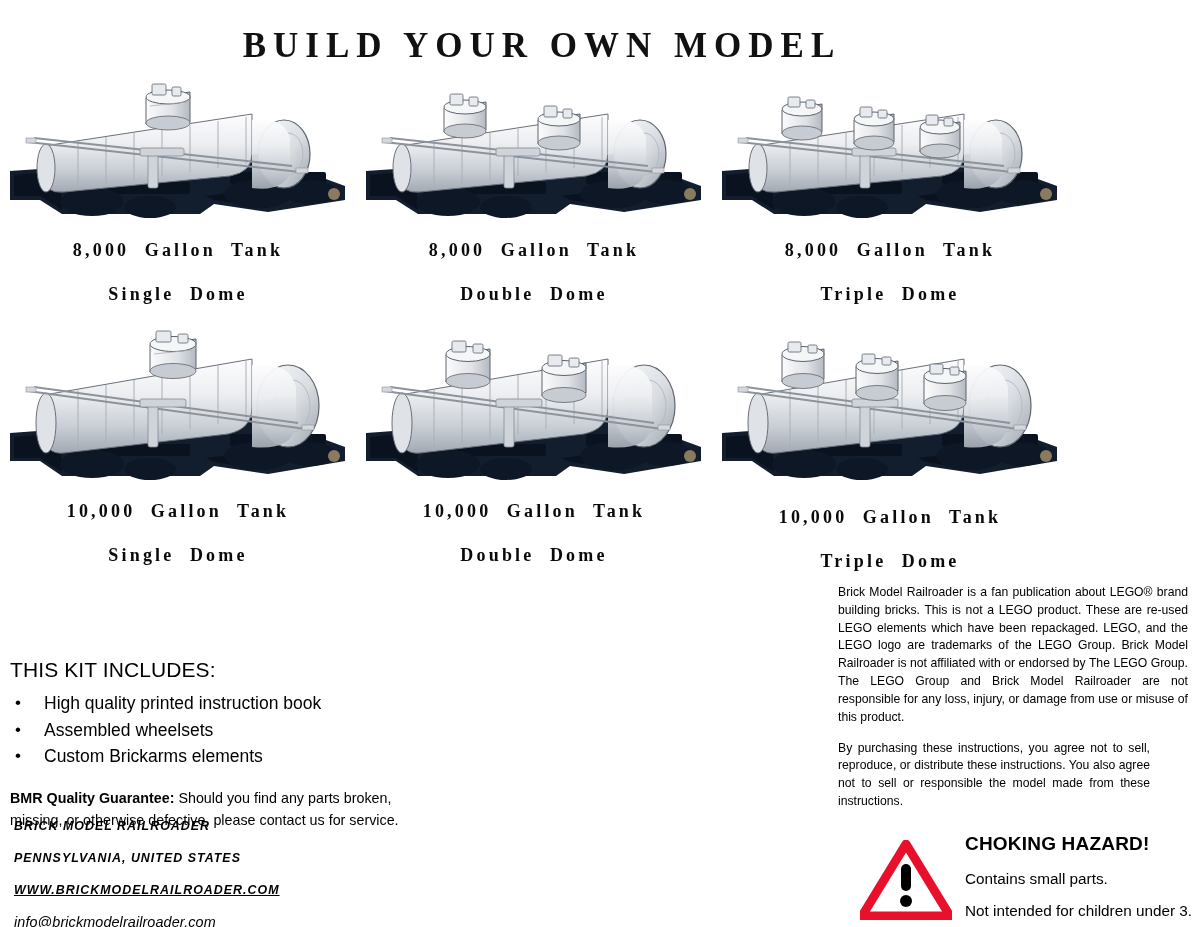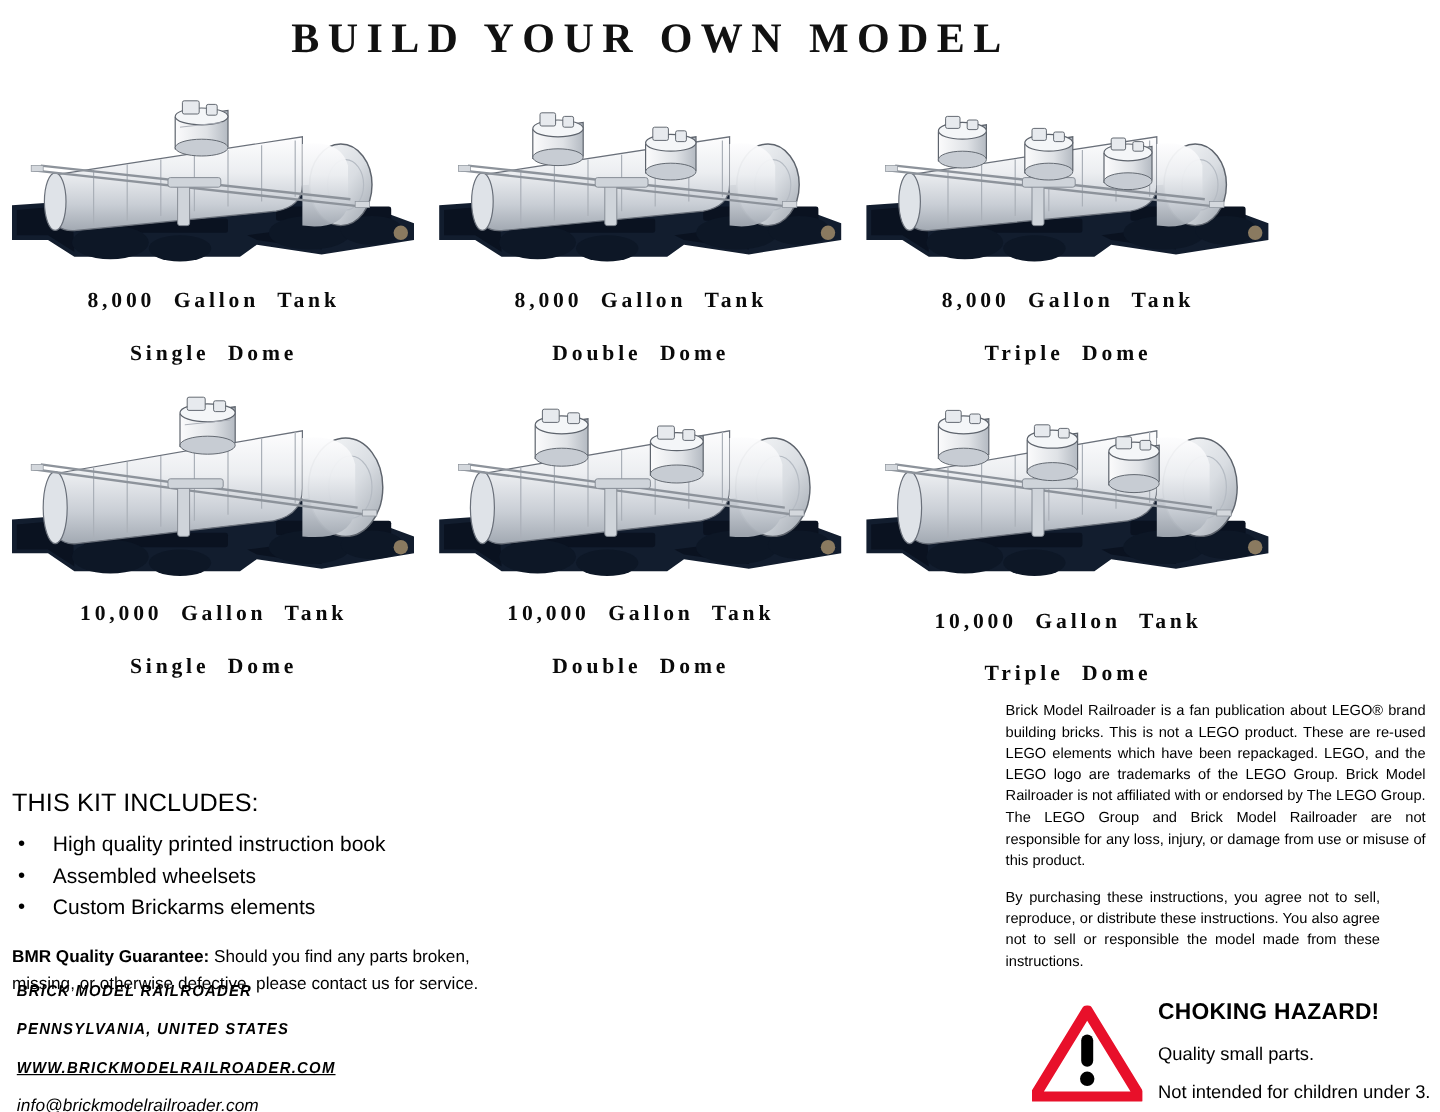--- a/index.html
+++ b/index.html
@@ -13,21 +13,21 @@
     height: 927px;
     position: relative;
     overflow: hidden;
     font-family: "Liberation Sans", sans-serif;
     color: #000000;
   }
 
   
   .page-title {
     position: absolute;
-    top: 12px;
+    top: 26px;
     left: 0;
     width: 1084px;
     text-align: center;
     font-family: "Liberation Serif", serif;
     font-weight: bold;
     font-size: 35px;
     letter-spacing: 7px;
     color: #111111;
     white-space: pre;
   }
@@ -163,21 +163,21 @@
     width: 312px;
   }
 
   
   .hazard-block {
     position: absolute;
     left: 860px;
     top: 832px;
     width: 335px;
     display: flex;
-    align-items: center;
+    align-items: flex-end;
   }
   .hazard-icon {
     width: 92px;
     height: 80px;
     flex: 0 0 92px;
     margin-top: 4px;
   }
   .hazard-text {
     padding-left: 13px;
     padding-top: 1px;
@@ -667,16 +667,16 @@
 </div>
 
 <div class="hazard-block">
   <svg class="hazard-icon" viewBox="0 0 92 80">
     <path d="M46 4 L90 76 L2 76 Z" fill="#ffffff" stroke="#e8102a" stroke-width="9" stroke-linejoin="round"></path>
     <rect x="41" y="24" width="10" height="27" rx="5" fill="#000000"></rect>
     <circle cx="46" cy="61" r="6" fill="#000000"></circle>
   </svg>
   <div class="hazard-text">
     <div class="hazard-title">CHOKING HAZARD!</div>
-    <div class="hazard-line">Quality small parts.</div>
+    <div class="hazard-line">Contains small parts.</div>
     <div class="hazard-line">Not intended for children under 3.</div>
   </div>
 </div>
 
 </body></html>

